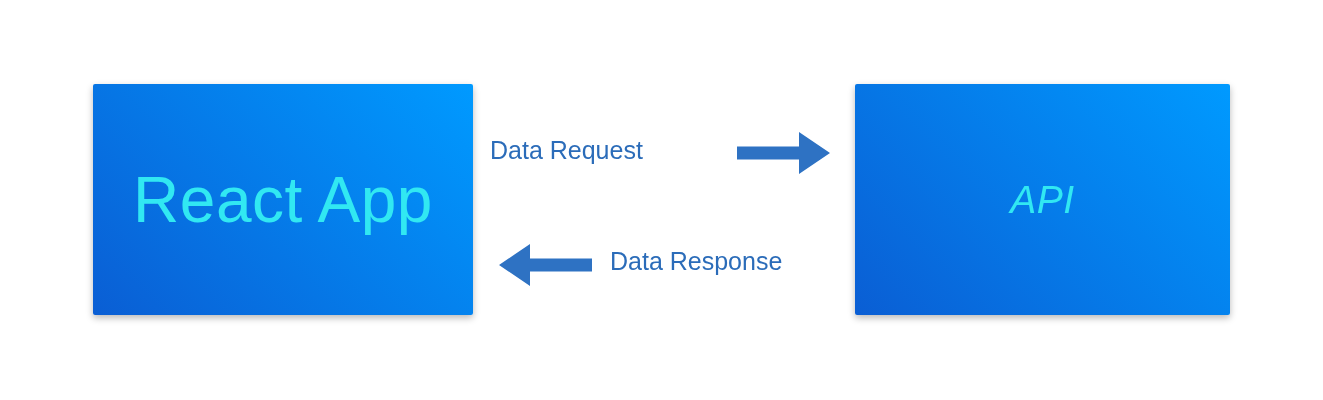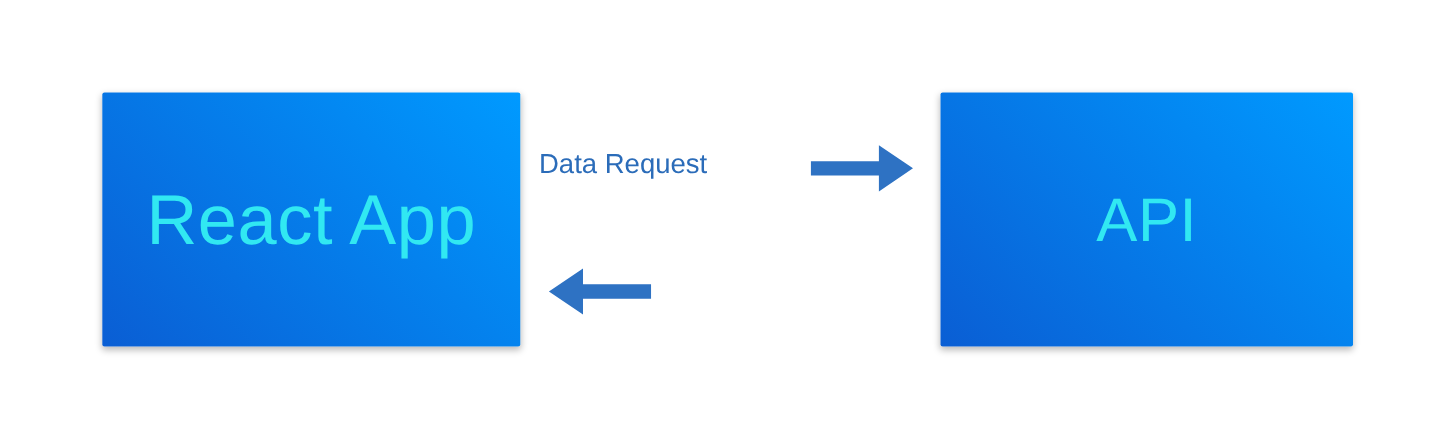--- a/index.html
+++ b/index.html
@@ -36,21 +36,21 @@
   .node-box.left  { left: 93px;  width: 380px; }
   .node-box.right { left: 855px; width: 375px; }
   .node-label {
     color: var(--box-text);
     font-weight: 500;
     letter-spacing: 0.5px;
     line-height: 1;
     white-space: nowrap;
   }
   .node-box.left  .node-label { font-size: 64px; }
-  .node-box.right .node-label { font-size: 56px; }
+  .node-box.right .node-label { font-size: 39px; font-style: italic; }
   .flow-label {
     position: absolute;
     transform: translateY(-50%);
     color: var(--label-text);
     font-size: 25px;
     font-weight: 500;
     line-height: 1;
     white-space: nowrap;
   }
   .flow-label.request  { left: 490px; top: 150px; }
@@ -86,14 +86,15 @@
       <path class="shape" d="M0 15.5 H62 V1 L93 22 L62 43 V28.5 H0 Z"></path>
     </svg>
   </span>
 
   <span class="flow-arrow response">
     <svg viewBox="0 0 93 44" xmlns="http://www.w3.org/2000/svg" aria-hidden="true">
       <path class="shape" d="M93 15.5 H31 V1 L0 22 L31 43 V28.5 H93 Z"></path>
     </svg>
   </span>
 
+  <span class="flow-label response">Data Response</span>
 
 </div>
 
 </body></html>

